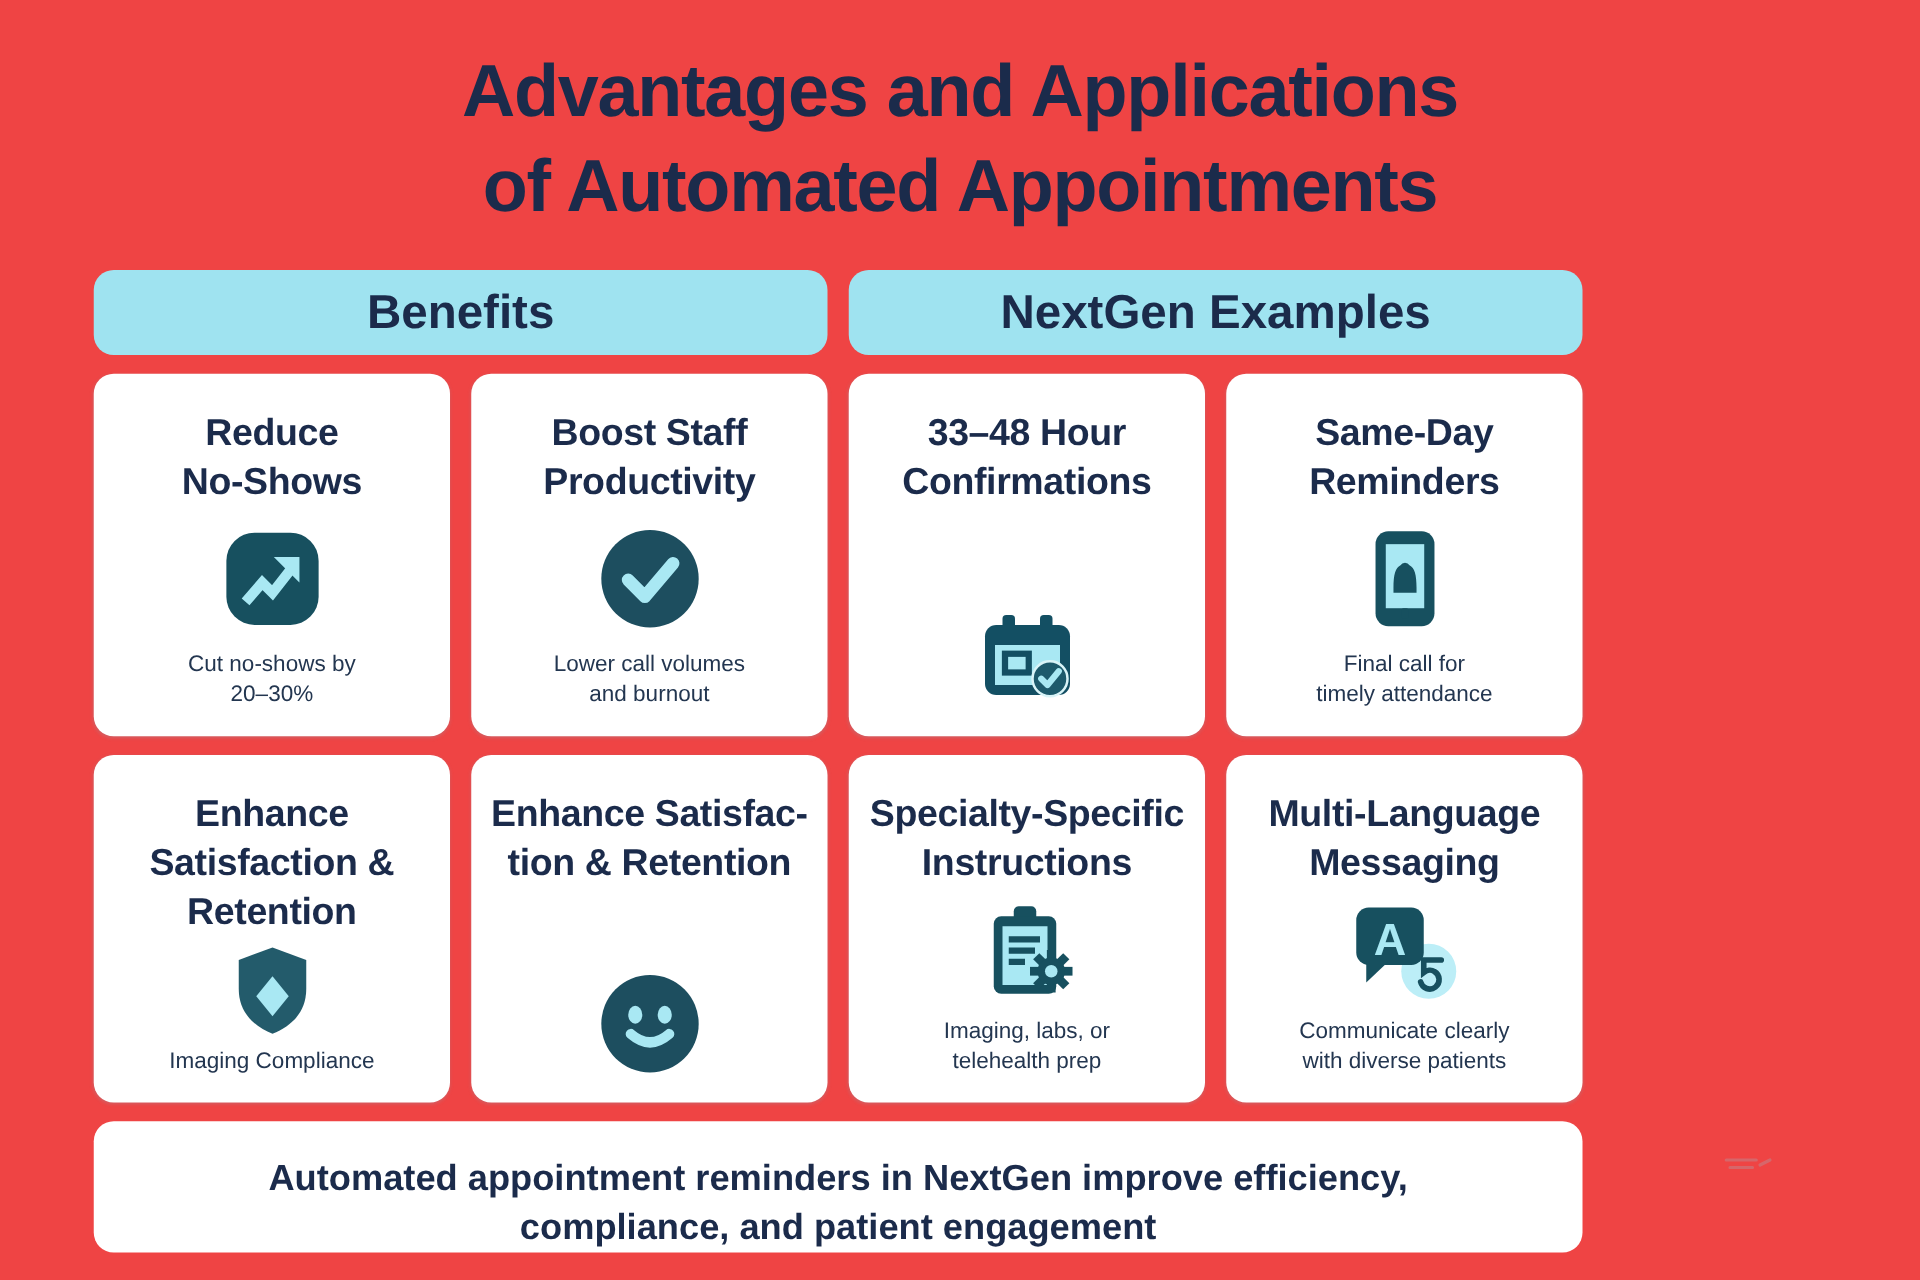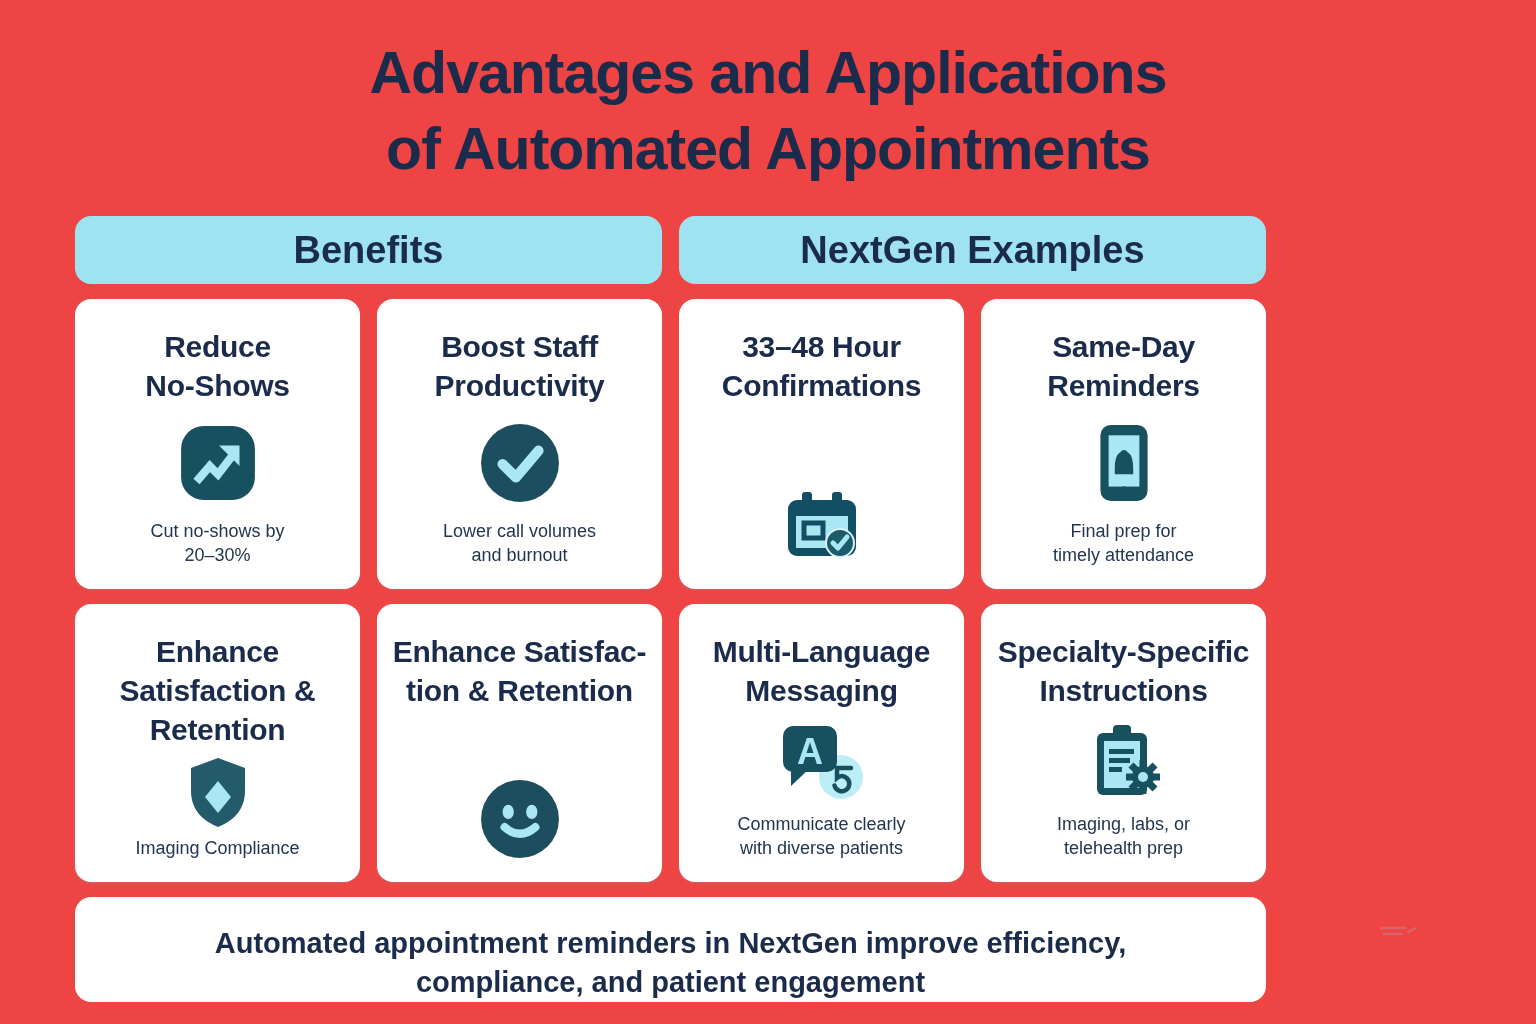--- a/index.html
+++ b/index.html
@@ -137,21 +137,21 @@
       <div class="card-title">Same-Day
 Reminders</div>
       <div class="icon-wrap">
         <svg width="82" height="82" viewBox="0 0 80 80">
           <rect x="17" y="3" width="46" height="74" rx="10" fill="#17505F"></rect>
           <rect x="25" y="13" width="30" height="50" fill="#A9E8F3"></rect>
           <path d="M31 51 h18 v-4 c0-10 -1.5-15.5 -5.5-17.5 a4 4 0 0 0 -7 0 c-4 2 -5.5 7.5 -5.5 17.5 z" fill="#17505F"></path>
           <rect x="37" y="63" width="6" height="8" rx="2" fill="#17505F"></rect>
         </svg>
       </div>
-      <div class="card-caption">Final prep for
+      <div class="card-caption">Final call for
 timely attendance</div>
     </div>
 
     <div class="card">
       <div class="card-title">Enhance
 Satisfaction &amp;
 Retention</div>
       <div class="icon-wrap">
         <svg width="80" height="80" viewBox="0 0 80 80">
           <path d="M40 5 L67 15 V38 C67 57 55 68 40 74 C25 68 13 57 13 38 V15 Z" fill="#235B6B"></path>
@@ -165,36 +165,20 @@
       <div class="card-title">Enhance Satisfac-
 tion &amp; Retention</div>
       <div class="icon-wrap">
         <svg width="82" height="82" viewBox="0 0 80 80">
           <circle cx="40" cy="40" r="38" fill="#1D4E5F"></circle>
           <ellipse cx="28.5" cy="33" rx="5.5" ry="7" fill="#A9E8F3"></ellipse>
           <ellipse cx="51.5" cy="33" rx="5.5" ry="7" fill="#A9E8F3"></ellipse>
           <path d="M25 48 Q40 61 55 48" fill="none" stroke="#A9E8F3" stroke-width="8" stroke-linecap="round"></path>
         </svg>
       </div>
-    </div>
-
-    <div class="card">
-      <div class="card-title">Multi-Language
-Messaging</div>
-      <div class="icon-wrap">
-        <svg width="90" height="82" viewBox="0 0 90 80">
-          <circle cx="64" cy="55" r="22" fill="#BCEEF7"></circle>
-          <rect x="6" y="4" width="54" height="46" rx="10" fill="#17505F"></rect>
-          <polygon points="14,46 14,64 33,46" fill="#17505F"></polygon>
-          <text x="33" y="42" text-anchor="middle" font-family="Liberation Sans, sans-serif" font-size="36" font-weight="bold" fill="#A9E8F3">A</text>
-          <path d="M74 46 H60 V56 C62.5 54 66 53.5 68.5 55.2 A7.5 7.5 0 1 1 57.5 63.5" fill="none" stroke="#17505F" stroke-width="4.5" stroke-linecap="round"></path>
-        </svg>
-      </div>
-      <div class="card-caption">Communicate clearly
-with diverse patients</div>
     </div>
 
     <div class="card">
       <div class="card-title">Specialty-Specific
 Instructions</div>
       <div class="icon-wrap">
         <svg width="88" height="82" viewBox="0 0 88 80">
           <rect x="33" y="3" width="18" height="14" rx="4" fill="#17505F"></rect>
           <rect x="17" y="11" width="50" height="62" rx="6" fill="#17505F"></rect>
           <rect x="24" y="19" width="36" height="47" fill="#A9E8F3"></rect>
@@ -214,20 +198,36 @@
               <circle cx="0" cy="0" r="11"></circle>
             </g>
             <circle cx="0" cy="0" r="5" fill="#A9E8F3"></circle>
           </g>
         </svg>
       </div>
       <div class="card-caption">Imaging, labs, or
 telehealth prep</div>
     </div>
 
+    <div class="card">
+      <div class="card-title">Multi-Language
+Messaging</div>
+      <div class="icon-wrap">
+        <svg width="90" height="82" viewBox="0 0 90 80">
+          <circle cx="64" cy="55" r="22" fill="#BCEEF7"></circle>
+          <rect x="6" y="4" width="54" height="46" rx="10" fill="#17505F"></rect>
+          <polygon points="14,46 14,64 33,46" fill="#17505F"></polygon>
+          <text x="33" y="42" text-anchor="middle" font-family="Liberation Sans, sans-serif" font-size="36" font-weight="bold" fill="#A9E8F3">A</text>
+          <path d="M74 46 H60 V56 C62.5 54 66 53.5 68.5 55.2 A7.5 7.5 0 1 1 57.5 63.5" fill="none" stroke="#17505F" stroke-width="4.5" stroke-linecap="round"></path>
+        </svg>
+      </div>
+      <div class="card-caption">Communicate clearly
+with diverse patients</div>
+    </div>
+
     <div class="footer">
       <div class="footer-text">Automated appointment reminders in NextGen improve efficiency, compliance, and patient engagement</div>
     </div>
 
   </div>
 
   <svg class="artifact" viewBox="0 0 46 18">
     <path d="M3 6 h24 M6 12 h18 M30 10 l8 -4" fill="none" stroke="#9FB6C2" stroke-width="2.5" stroke-linecap="round"></path>
   </svg>
 

